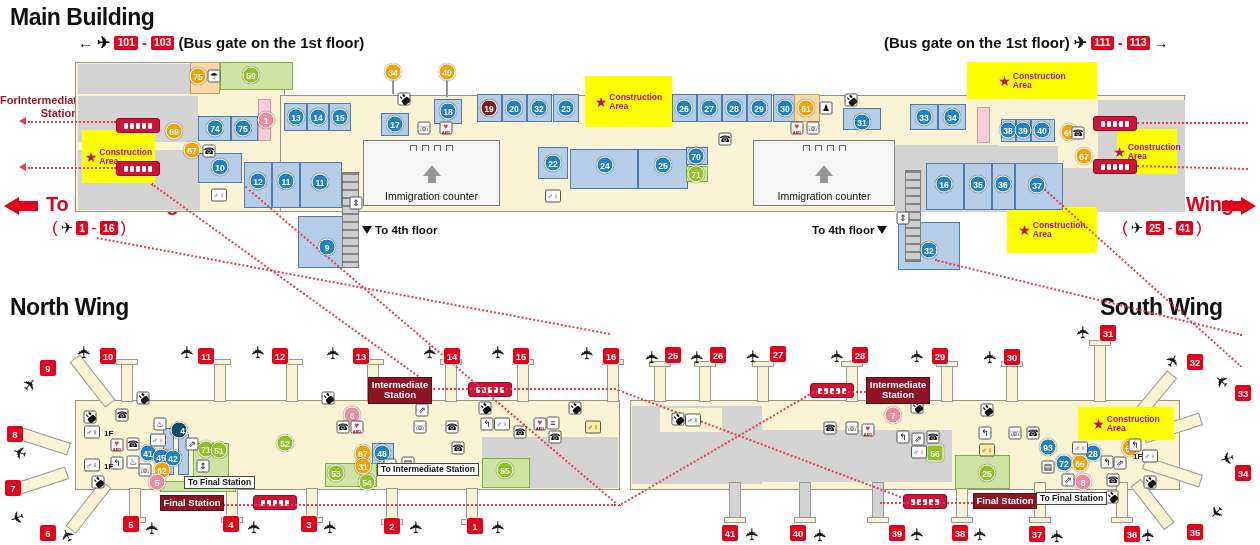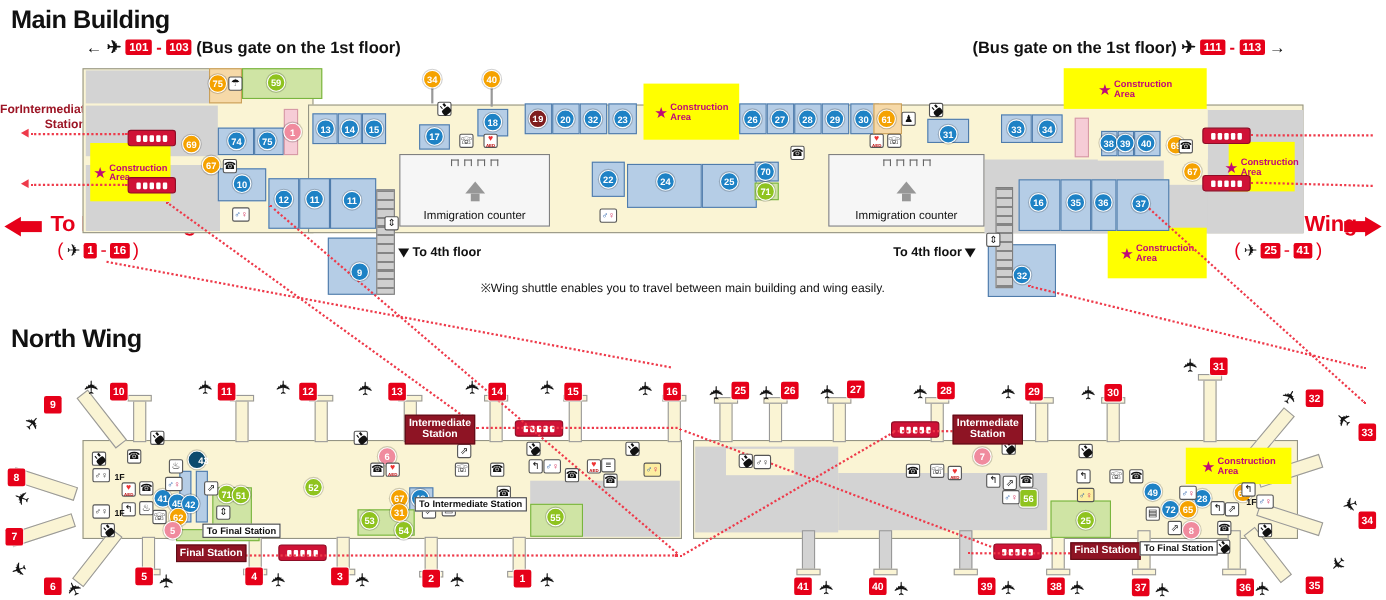--- a/index.html
+++ b/index.html
@@ -65,20 +65,21 @@
   .note{position:absolute;font-size:11px;color:#111;white-space:nowrap;}
   .t4f{position:absolute;display:flex;align-items:center;gap:3px;font-weight:900;font-size:11.5px;color:#111;white-space:nowrap;}
   .dtri{width:0;height:0;border-left:5px solid transparent;border-right:5px solid transparent;border-top:8px solid #111;}
 </style>
 </head>
 <body>
 
 <div id="stage">
   <div class="title" style="left:10px;top:4px;">Main Building</div>
   <div class="title" style="left:10px;top:294px;">North Wing</div>
+  <div class="title" style="left:1100px;top:294px;">South Wing</div>
 
   <div class="busRow" style="left:78px;top:33px;">
     <span>←</span>
     <span class="pl">✈</span>
     <span class="rsq">101</span>
     <span style="color:#e60019;">-</span>
     <span class="rsq">103</span>
     <span>(Bus gate on the 1st floor)</span>
   </div>
   <div class="busRow" style="left:884px;top:33px;">
@@ -125,21 +126,20 @@
 
   <div class="t4f" style="left:362px;top:224px;">
     <span class="dtri"></span>
     <span>To 4th floor</span>
   </div>
   <div class="t4f" style="left:812px;top:224px;">
     <span>To 4th floor</span>
     <span class="dtri"></span>
   </div>
 
-  <div class="note" style="left:437px;top:253px;">※Wing shuttle enables you to travel between main building and wing easily.</div>
 <div class="shape bordered" style="left: 75px; top: 62px; width: 210px; height: 150px; background: rgb(250, 244, 212);"></div>
     <div class="shape bordered" style="left: 280px; top: 95px; width: 905px; height: 117px; background: rgb(250, 244, 212);"></div>
     <div class="shape bordered" style="left: 75px; top: 400px; width: 545px; height: 90px; background: rgb(250, 244, 212);"></div>
     <div class="shape bordered" style="left: 630px; top: 400px; width: 550px; height: 90px; background: rgb(250, 244, 212);"></div>
     <div class="shape" style="left: 78px; top: 64px; width: 112px; height: 30px; background: rgb(211, 211, 211);"></div>
     <div class="shape" style="left: 78px; top: 96px; width: 120px; height: 46px; background: rgb(211, 211, 211);"></div>
     <div class="shape" style="left: 78px; top: 150px; width: 122px; height: 60px; background: rgb(211, 211, 211);"></div>
     <div class="shape" style="left: 895px; top: 145px; width: 290px; height: 67px; background: rgb(211, 211, 211);"></div>
     <div class="shape" style="left: 1098px; top: 100px; width: 87px; height: 112px; background: rgb(211, 211, 211);"></div>
     <div class="shape" style="left: 998px; top: 112px; width: 62px; height: 34px; background: rgb(250, 244, 212);"></div>
@@ -395,21 +395,21 @@
     <div class="dline" style="left: 433px; top: 388px; width: 183px; height: 0px; transform: rotate(0deg);"></div>
     <div class="dline" style="left: 812px; top: 391px; width: 54px; height: 0px; transform: rotate(0deg);"></div>
     <div class="dline" style="left: 880px; top: 502px; width: 156px; height: 0px; transform: rotate(0deg);"></div>
     <div class="circ" style="left: 215px; top: 128px; background: rgb(30, 130, 197);">74</div>
     <div class="circ" style="left: 243px; top: 128px; background: rgb(30, 130, 197);">75</div>
     <div class="circ" style="left: 296px; top: 117px; background: rgb(30, 130, 197);">13</div>
     <div class="circ" style="left: 318px; top: 117px; background: rgb(30, 130, 197);">14</div>
     <div class="circ" style="left: 340px; top: 117px; background: rgb(30, 130, 197);">15</div>
     <div class="circ" style="left: 395px; top: 124px; background: rgb(30, 130, 197);">17</div>
     <div class="circ" style="left: 448px; top: 111px; background: rgb(30, 130, 197);">18</div>
-    <div class="circ" style="left: 489px; top: 108px; background: #7f1d1d; font-family: Liberation Mono, monospace;">19</div>
+    <div class="circ" style="left: 489px; top: 108px; background: #7f1d1d;">19</div>
     <div class="circ" style="left: 514px; top: 108px; background: rgb(30, 130, 197);">20</div>
     <div class="circ" style="left: 539px; top: 108px; background: rgb(30, 130, 197);">32</div>
     <div class="circ" style="left: 566px; top: 108px; background: rgb(30, 130, 197);">23</div>
     <div class="circ" style="left: 684px; top: 108px; background: rgb(30, 130, 197);">26</div>
     <div class="circ" style="left: 709px; top: 108px; background: rgb(30, 130, 197);">27</div>
     <div class="circ" style="left: 734px; top: 108px; background: rgb(30, 130, 197);">28</div>
     <div class="circ" style="left: 759px; top: 108px; background: rgb(30, 130, 197);">29</div>
     <div class="circ" style="left: 785px; top: 108px; background: rgb(30, 130, 197);">30</div>
     <div class="circ" style="left: 862px; top: 122px; background: rgb(30, 130, 197);">31</div>
     <div class="circ" style="left: 924px; top: 117px; background: rgb(30, 130, 197);">33</div>
@@ -427,23 +427,23 @@
     <div class="circ" style="left: 663px; top: 165px; background: rgb(30, 130, 197);">25</div>
     <div class="circ" style="left: 696px; top: 156px; background: rgb(30, 130, 197);">70</div>
     <div class="circ" style="left: 944px; top: 184px; background: rgb(30, 130, 197);">16</div>
     <div class="circ" style="left: 978px; top: 184px; background: rgb(30, 130, 197);">35</div>
     <div class="circ" style="left: 1003px; top: 184px; background: rgb(30, 130, 197);">36</div>
     <div class="circ" style="left: 1037px; top: 185px; background: rgb(30, 130, 197);">37</div>
     <div class="circ" style="left: 929px; top: 250px; background: rgb(30, 130, 197);">32</div>
     <div class="circ" style="left: 148px; top: 453px; background: rgb(30, 130, 197);">41</div>
     <div class="circ" style="left: 161px; top: 457px; background: rgb(30, 130, 197);">45</div>
     <div class="circ" style="left: 173px; top: 458px; background: rgb(30, 130, 197);">42</div>
-    <div class="circ" style="left: 179px; top: 418px; background: #0c4a6e; padding-left: 12px;">43</div>
+    <div class="circ" style="left: 179px; top: 430px; background: #0c4a6e; padding-left: 12px;">43</div>
     <div class="circ" style="left: 382px; top: 453px; background: rgb(30, 130, 197);">48</div>
-    <div class="circ" style="left: 1048px; top: 447px; background: rgb(30, 130, 197);">49</div>
+    <div class="circ" style="left: 1048px; top: 447px; background: rgb(30, 130, 197);">93</div>
     <div class="circ" style="left: 1093px; top: 453px; background: rgb(30, 130, 197);">28</div>
     <div class="circ" style="left: 1064px; top: 463px; background: rgb(30, 130, 197);">72</div>
     <div class="circ" style="left: 251px; top: 75px; background: rgb(143, 195, 31);">59</div>
     <div class="circ" style="left: 696px; top: 174px; background: rgb(143, 195, 31);">71</div>
     <div class="circ" style="left: 206px; top: 449px; background: rgb(143, 195, 31);">71</div>
     <div class="circ" style="left: 219px; top: 450px; background: rgb(143, 195, 31);">51</div>
     <div class="circ" style="left: 285px; top: 443px; background: rgb(143, 195, 31);">52</div>
     <div class="circ" style="left: 336px; top: 473px; background: rgb(143, 195, 31);">53</div>
     <div class="circ" style="left: 367px; top: 482px; background: rgb(143, 195, 31);">54</div>
     <div class="circ" style="left: 505px; top: 470px; background: rgb(143, 195, 31);">55</div>
@@ -774,18 +774,18 @@
     <div class="plane" style="left: 1057px; top: 536px; transform: translate(-50%, -50%) rotate(-90deg);">✈</div>
     <div class="plane" style="left: 980px; top: 534px; transform: translate(-50%, -50%) rotate(-90deg);">✈</div>
     <div class="plane" style="left: 917px; top: 534px; transform: translate(-50%, -50%) rotate(-90deg);">✈</div>
     <div class="plane" style="left: 820px; top: 535px; transform: translate(-50%, -50%) rotate(-90deg);">✈</div>
     <div class="plane" style="left: 752px; top: 534px; transform: translate(-50%, -50%) rotate(-90deg);">✈</div>
     <div class="banner" style="left: 368px; top: 377px; width: 64px;">Intermediate Station</div>
     <div class="banner" style="left: 160px; top: 495px; width: 64px;">Final Station</div>
     <div class="banner" style="left: 866px; top: 377px; width: 64px;">Intermediate Station</div>
     <div class="banner" style="left: 973px; top: 493px; width: 64px;">Final Station</div>
     <div class="wbox" style="left: 184px; top: 476px;">To Final Station</div>
-    <div class="wbox" style="left: 377px; top: 452px;">To Intermediate Station</div>
+    <div class="wbox" style="left: 377px; top: 463px;">To Intermediate Station</div>
     <div class="wbox" style="left: 1036px; top: 492px;">To Final Station</div>
     <div class="mtext f1" style="left: 104px; top: 429px;">1F</div>
     <div class="mtext f1" style="left: 104px; top: 462px;">1F</div>
     <div class="mtext f1" style="left: 1133px; top: 452px;">1F</div>
   </div>
 
 </body></html>

